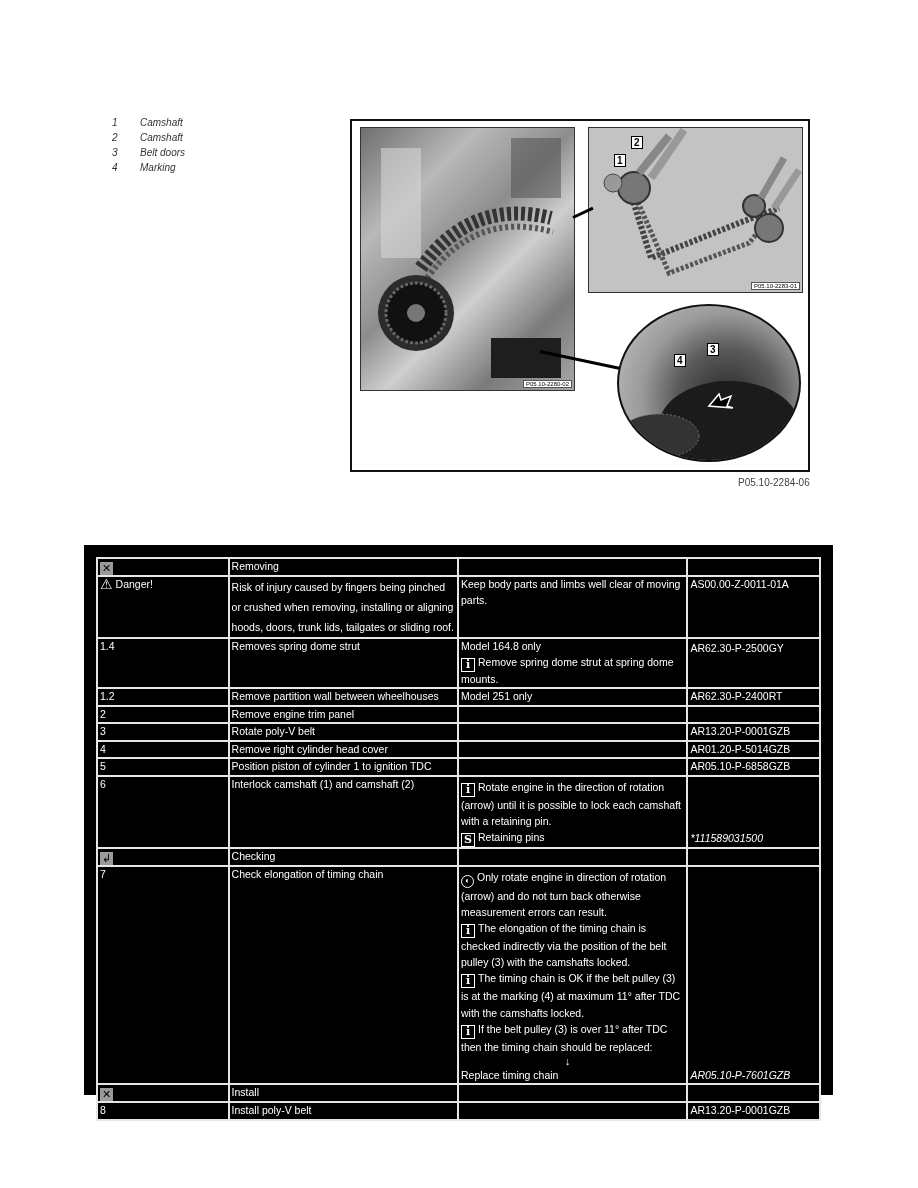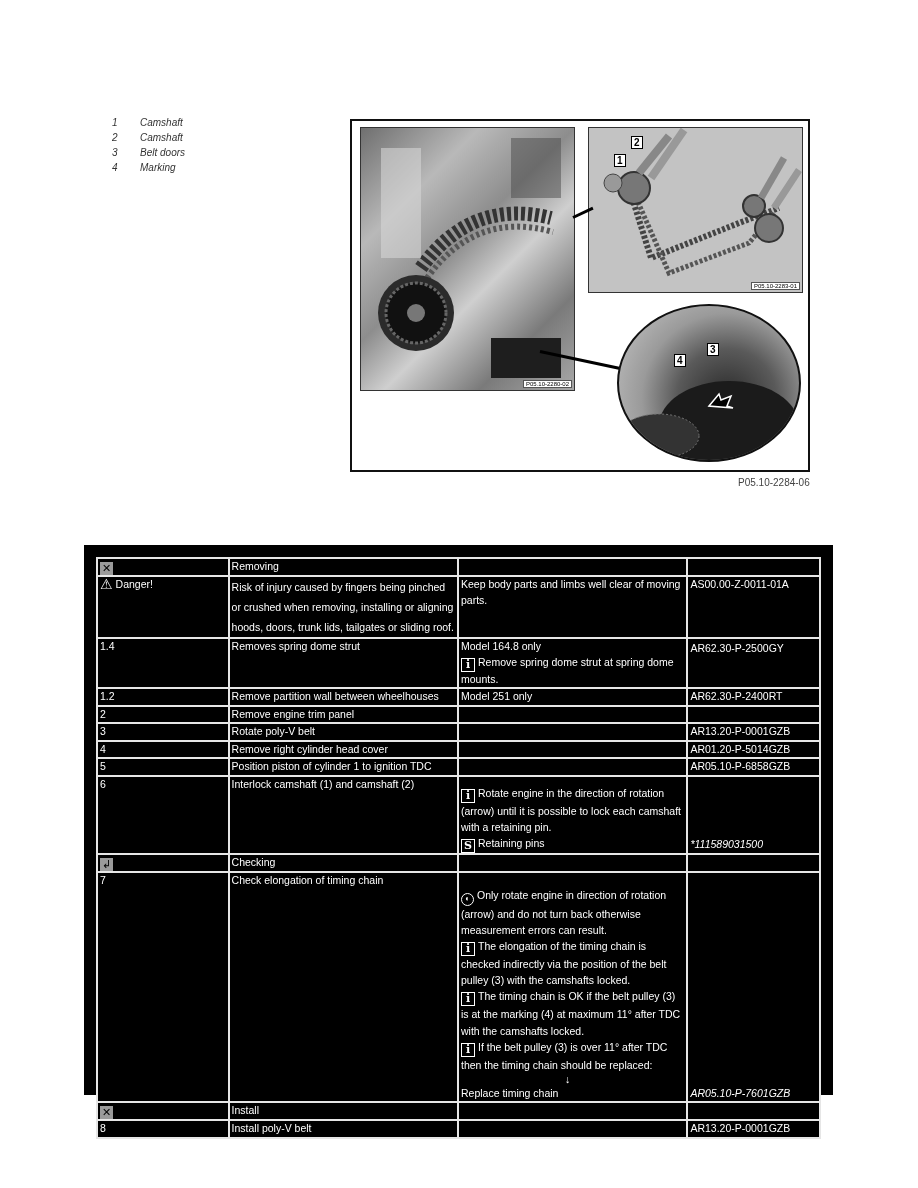--- a/index.html
+++ b/index.html
@@ -186,38 +186,38 @@
     <tr>
       <td>5</td>
       <td>Position piston of cylinder 1 to ignition TDC</td>
       <td></td>
       <td>AR05.10-P-6858GZB</td>
     </tr>
 
     <tr>
       <td>6</td>
       <td>Interlock camshaft (1) and camshaft (2)</td>
-      <td style="line-height:16px; padding-top:8px;">
+      <td style="line-height:16px; padding-top:2px;">
         <div><span class="icon-box">i</span><span>Rotate engine in the direction of rotation (arrow) until it is possible to lock each camshaft with a retaining pin.</span></div>
         <div><span class="icon-box">S</span><span>Retaining pins</span></div>
       </td>
       <td class="bottom">*111589031500</td>
     </tr>
 
     <tr style="height:18px;">
       <td><span class="icon-phase">↲</span></td>
       <td class="bold">Checking</td>
       <td></td>
       <td></td>
     </tr>
 
     <tr>
       <td>7</td>
       <td>Check elongation of timing chain</td>
-      <td style="line-height:16.2px; padding-top:14px;">
+      <td style="line-height:16.2px; padding-top:2px;">
         <div><span class="icon-circle">◐</span><span>Only rotate engine in direction of rotation (arrow) and do not turn back otherwise measurement errors can result.</span></div>
         <div><span class="icon-box">i</span><span>The elongation of the timing chain is checked indirectly via the position of the belt pulley (3) with the camshafts locked.</span></div>
         <div><span class="icon-box">i</span><span>The timing chain is OK if the belt pulley (3) is at the marking (4) at maximum 11° after TDC with the camshafts locked.</span></div>
         <div><span class="icon-box">i</span><span>If the belt pulley (3) is over 11° after TDC then the timing chain should be replaced:</span></div>
         <span class="arrow-down">↓</span>
         <div>Replace timing chain</div>
       </td>
       <td class="bottom">AR05.10-P-7601GZB</td>
     </tr>
 

